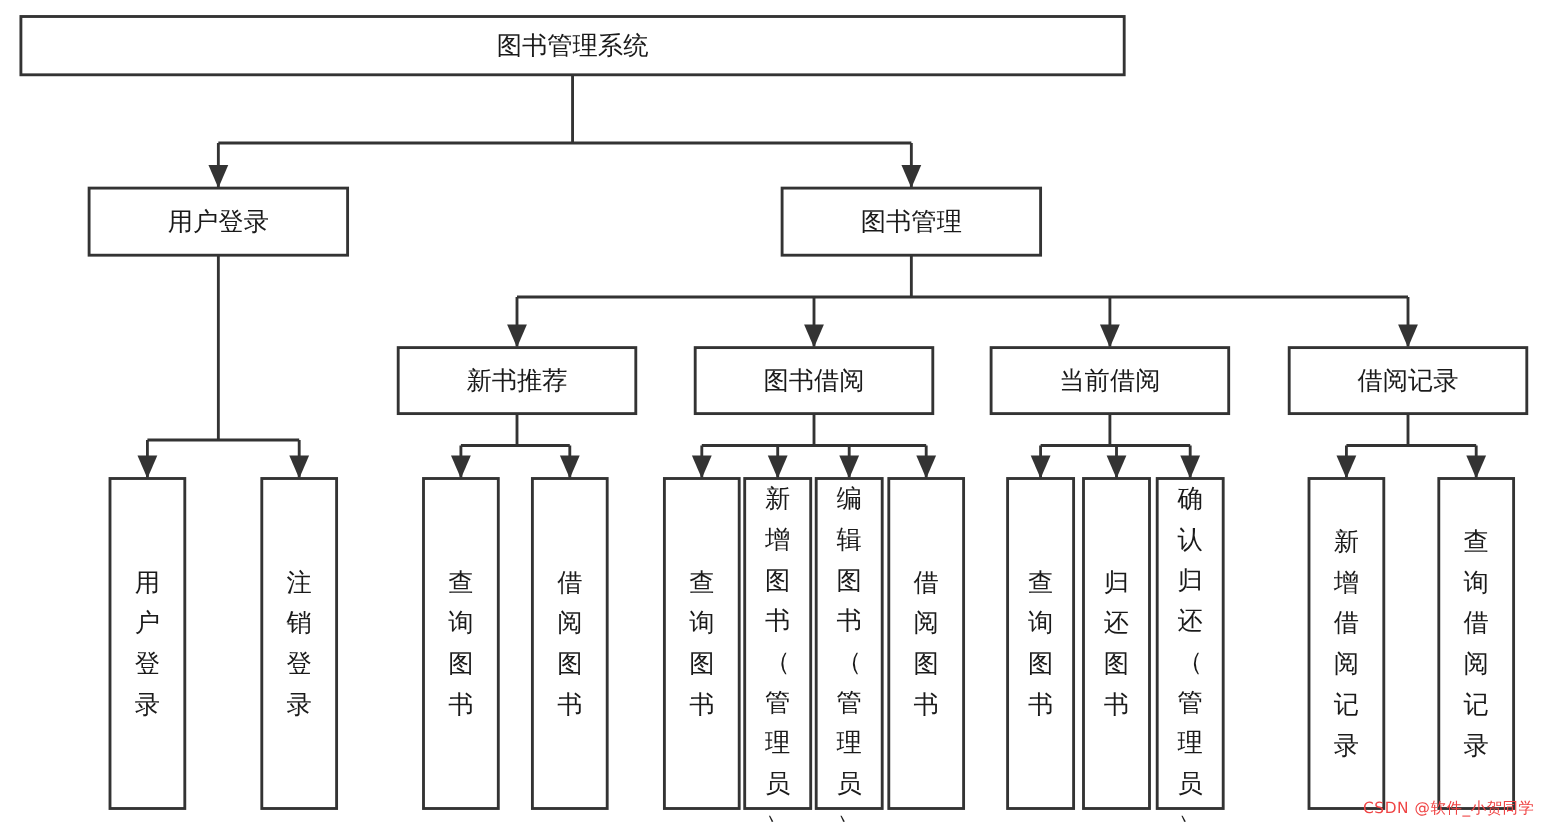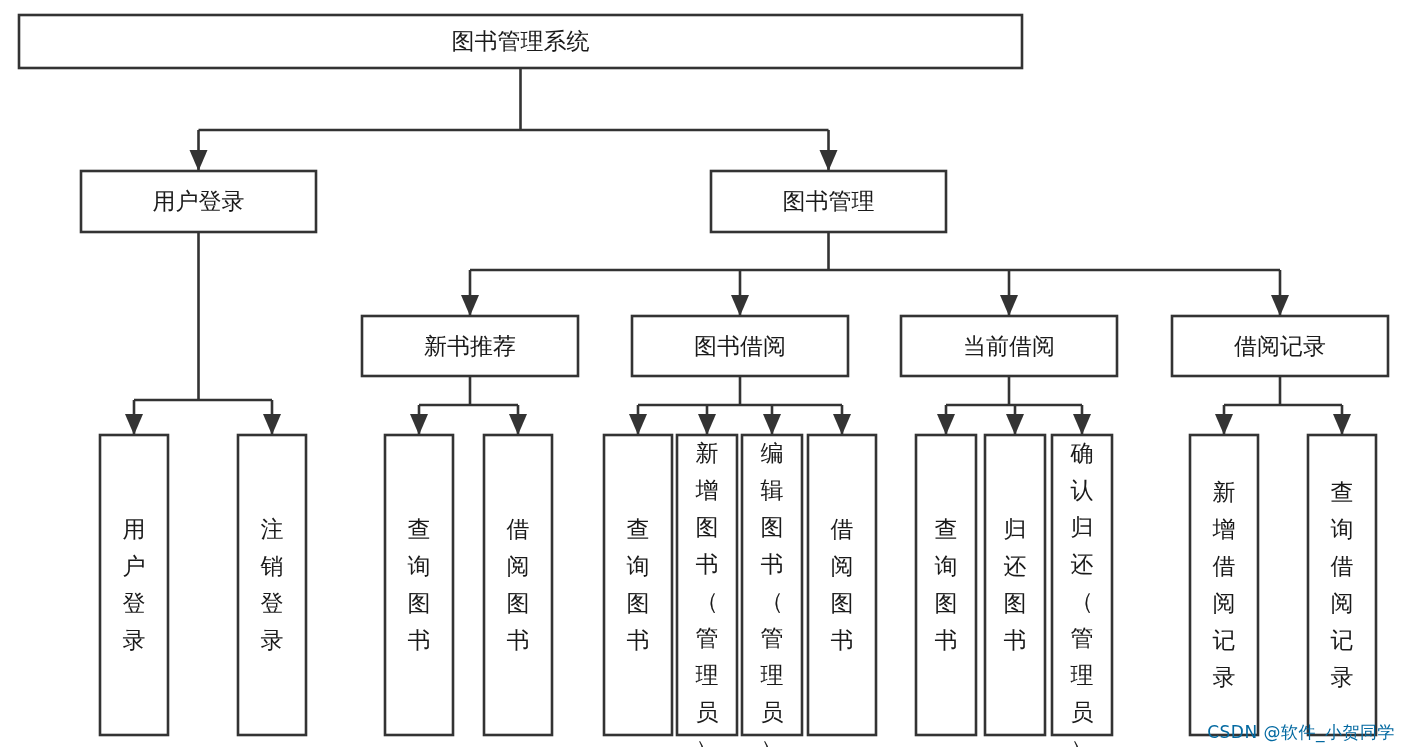--- a/index.html
+++ b/index.html
@@ -47,22 +47,22 @@
     fill: #1a1a1a;
     font-family: "DejaVu Sans", "Liberation Sans", sans-serif;
     font-size: 23px;
     text-anchor: middle;
   }
   .watermark {
     position: absolute;
     right: 10px;
     bottom: 3px;
     font-family: "DejaVu Sans", "Liberation Sans", sans-serif;
-    font-size: 17px;
-    color: #0369a1;
+    font-size: 14px;
+    color: #ef4444;
     letter-spacing: 0.5px;
     white-space: nowrap;
     user-select: none;
   }
 </style>
 </head>
 <body>
 
 <svg id="diagram" viewBox="0 0 1405 747">
   <g id="connectors-layer">

